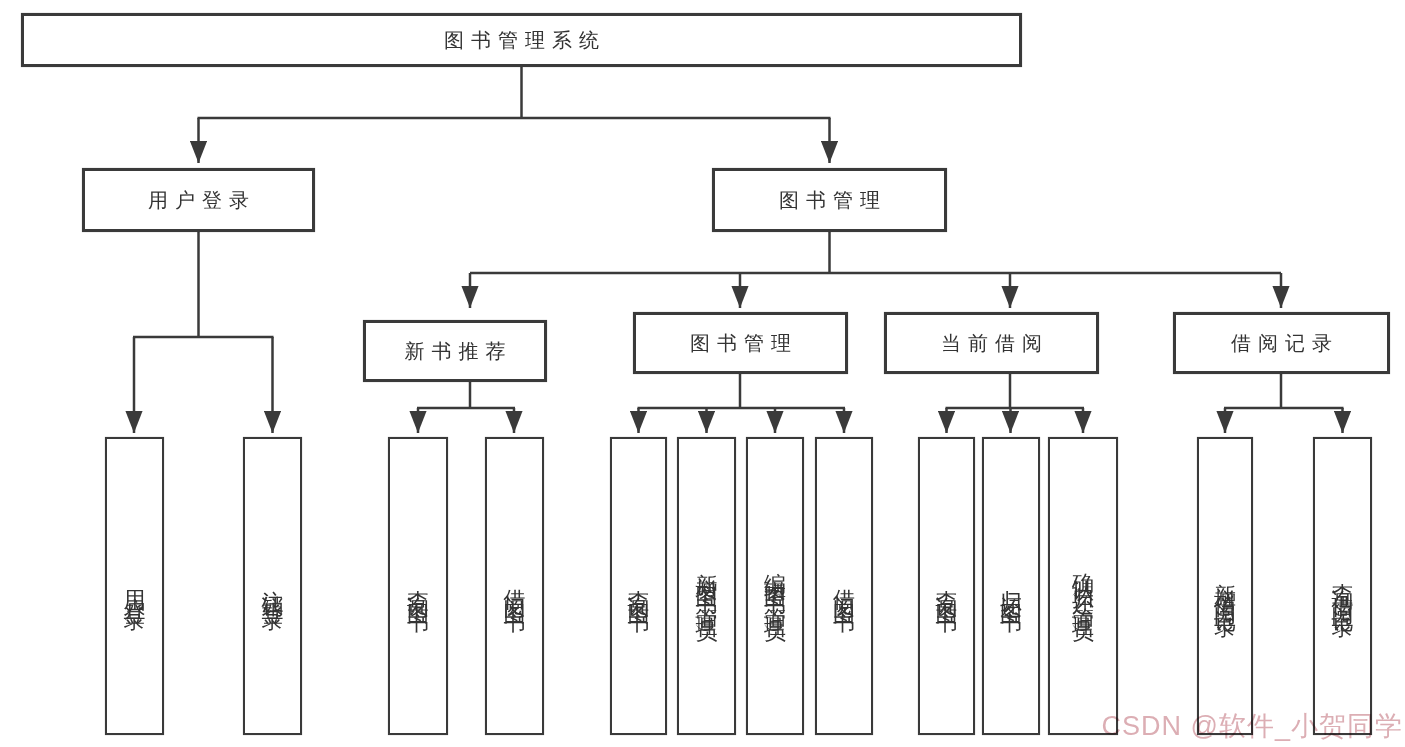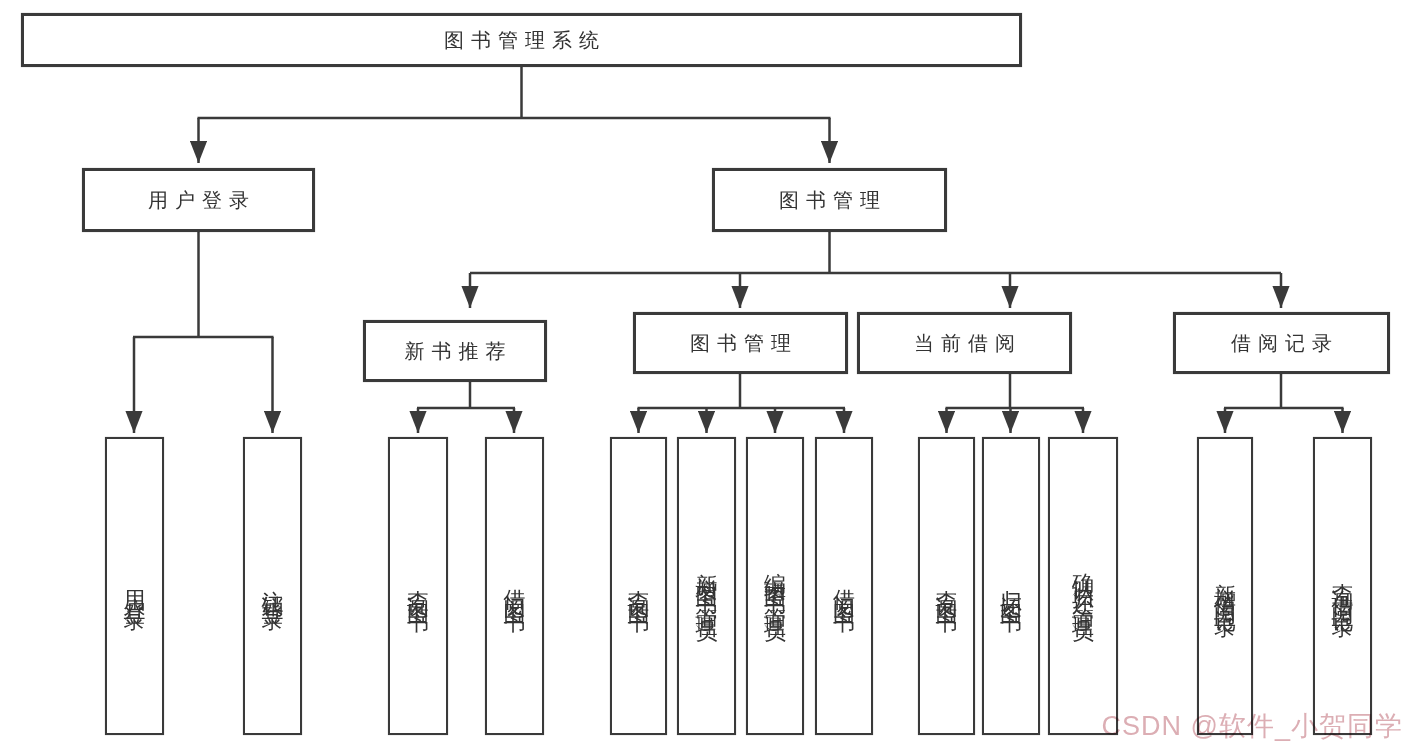--- a/index.html
+++ b/index.html
@@ -109,21 +109,21 @@
     </g>
   </svg>
 
   <div class="box" style="left:21px; top:13px; width:1001px; height:54px;">图书管理系统</div>
 
   <div class="box" style="left:82px; top:168px; width:233px; height:64px;">用户登录</div>
   <div class="box" style="left:712px; top:168px; width:235px; height:64px;">图书管理</div>
 
   <div class="box" style="left:363px; top:312px; width:184px; height:62px;margin-top:8px;">新书推荐</div>
   <div class="box" style="left:633px; top:312px; width:215px; height:62px;">图书管理</div>
-  <div class="box" style="left:857px; top:312px; width:215px; height:62px;">当前借阅</div>
+  <div class="box" style="left:884px; top:312px; width:215px; height:62px;">当前借阅</div>
   <div class="box" style="left:1173px; top:312px; width:217px; height:62px;font-family:Liberation Mono, monospace;">借阅记录</div>
 
   <div class="box leaf" style="left:105px; top:437px; width:59px; height:298px;">用户登录</div>
   <div class="box leaf" style="left:243px; top:437px; width:59px; height:298px;">注销登录</div>
 
   <div class="box leaf" style="left:388px; top:437px; width:60px; height:298px;">查询图书</div>
   <div class="box leaf" style="left:485px; top:437px; width:59px; height:298px;">借阅图书</div>
 
   <div class="box leaf" style="left:610px; top:437px; width:57px; height:298px;">查询图书</div>
   <div class="box leaf" style="left:677px; top:437px; width:59px; height:298px;">新增图书（管理员）</div>

